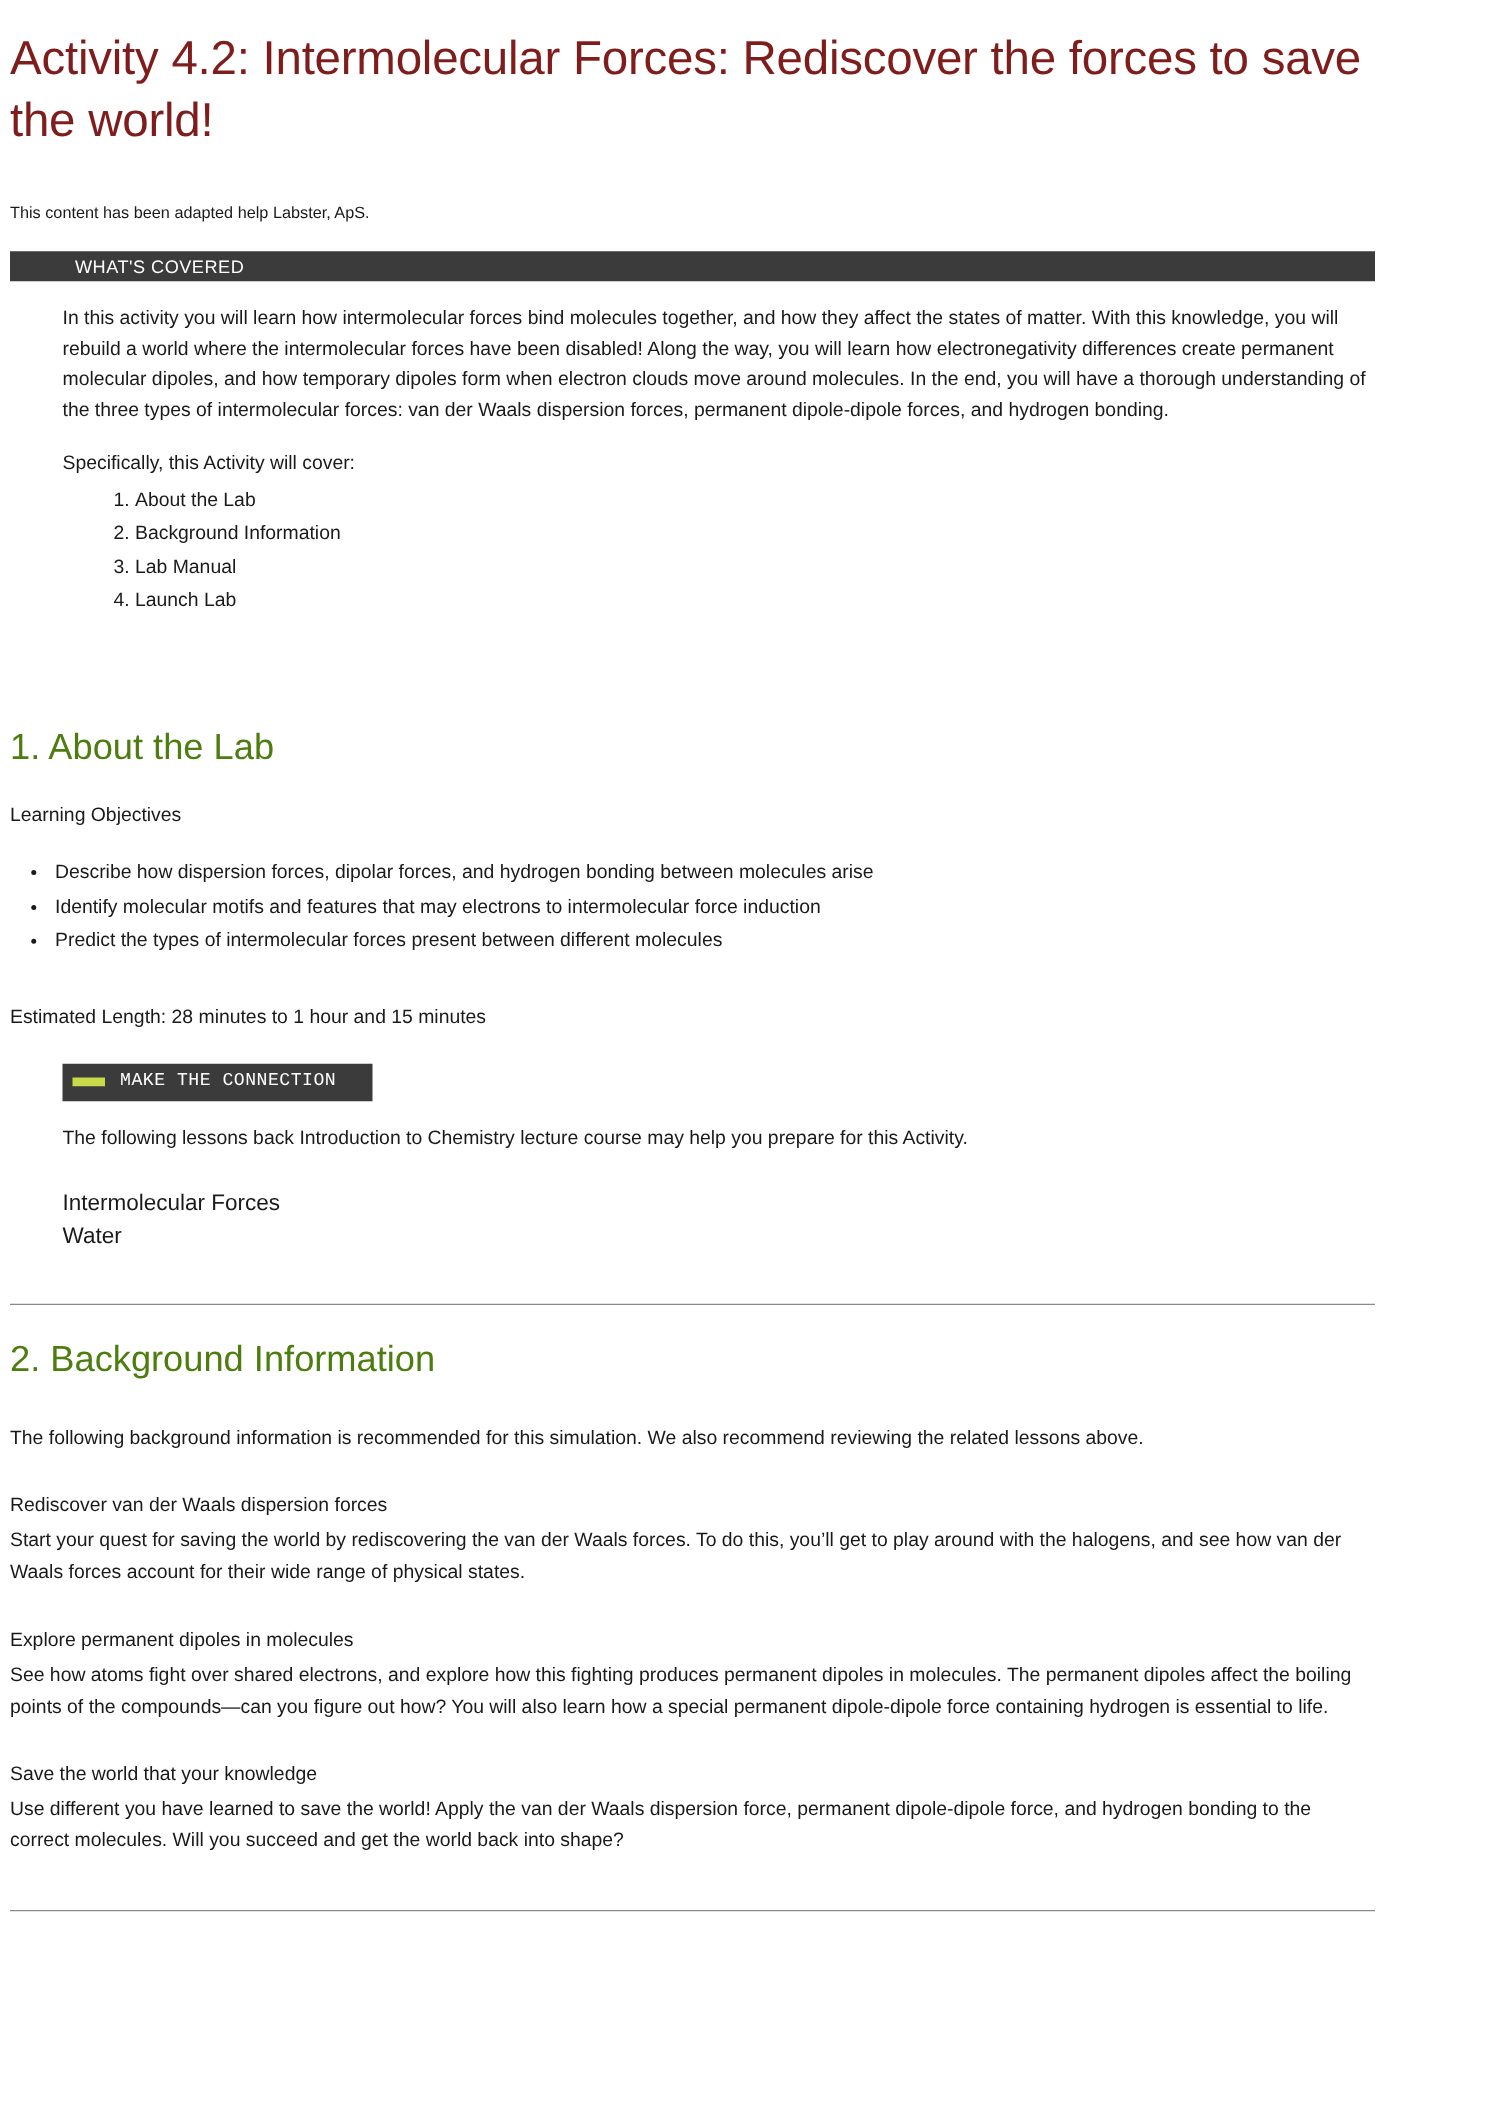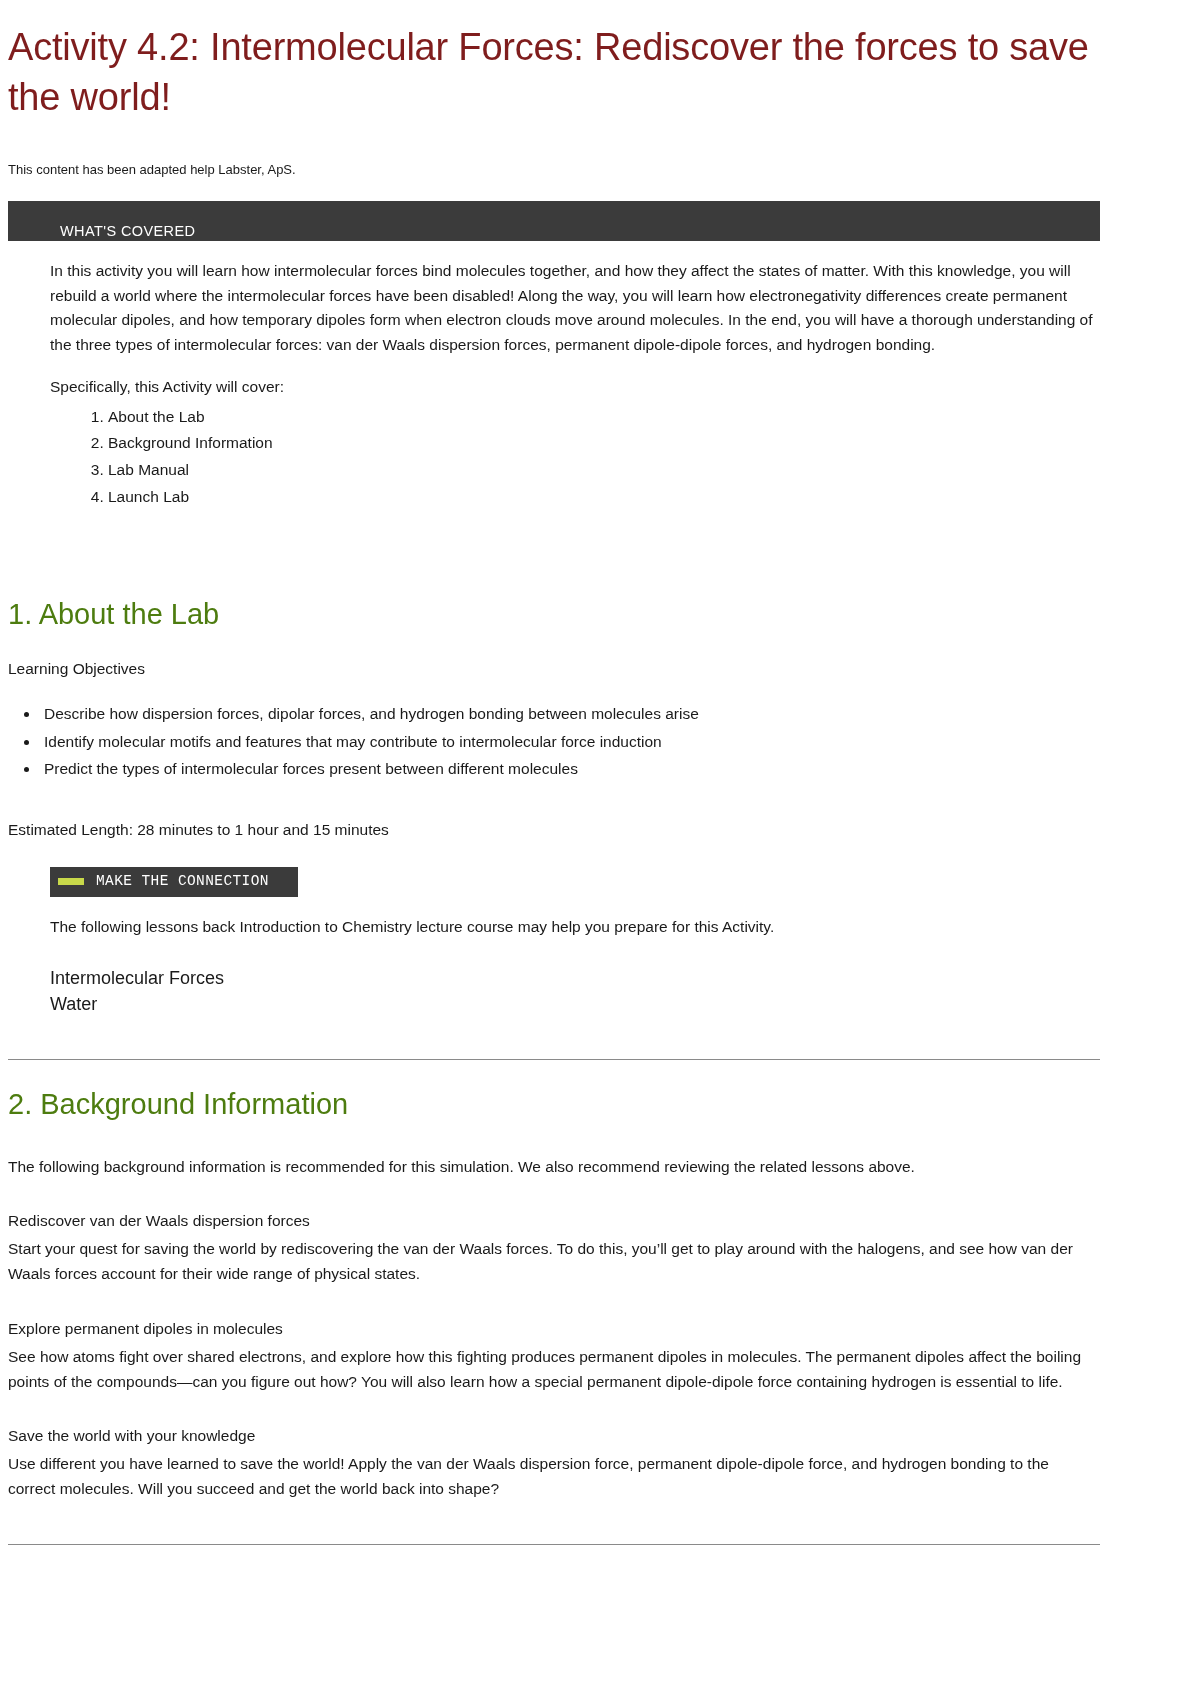--- a/index.html
+++ b/index.html
@@ -29,23 +29,23 @@
   }
   .adapted-note {
     font-size: 13px;
     color: #1a1a1a;
     margin: 40px 0 0 0;
   }
 
   
   .callout-bar {
     margin-top: 24px;
-    height: 40px;
+    height: 24px;
     display: flex;
-    align-items: flex-end;
+    align-items: center;
     background: #3b3b3b;
     width: 100%;
   }
   .callout-bar .swatch {
     width: 40px;
     background: #7fd3ce;
   }
   .callout-bar .callout-label {
     color: #ffffff;
     font-size: 14.5px;
@@ -177,21 +177,21 @@
       <li>Launch Lab</li>
     </ol>
   </div>
 
   <h2 class="section">1. About the Lab</h2>
 
   <p class="body-text">Learning Objectives</p>
 
   <ul class="objectives">
     <li>Describe how dispersion forces, dipolar forces, and hydrogen bonding between molecules arise</li>
-    <li>Identify molecular motifs and features that may contribute to intermolecular force induction</li>
+    <li>Identify molecular motifs and features that may electrons to intermolecular force induction</li>
     <li>Predict the types of intermolecular forces present between different molecules</li>
   </ul>
 
   <p class="est-length">Estimated Length: 28 minutes to 1 hour and 15 minutes</p>
 
   <div class="connection-wrap">
     <div class="connection-bar">
       <div class="swatch"></div>
       <div class="connection-label">MAKE THE CONNECTION</div>
     </div>
@@ -212,20 +212,20 @@
     <p class="lead">Rediscover van der Waals dispersion forces</p>
     <p class="detail">Start your quest for saving the world by rediscovering the van der Waals forces. To do this, you’ll get to play around with the halogens, and see how van der Waals forces account for their wide range of physical states.</p>
   </div>
 
   <div class="para-block">
     <p class="lead">Explore permanent dipoles in molecules</p>
     <p class="detail">See how atoms fight over shared electrons, and explore how this fighting produces permanent dipoles in molecules. The permanent dipoles affect the boiling points of the compounds—can you figure out how? You will also learn how a special permanent dipole-dipole force containing hydrogen is essential to life.</p>
   </div>
 
   <div class="para-block">
-    <p class="lead">Save the world with your knowledge</p>
+    <p class="lead">Save the world that your knowledge</p>
     <p class="detail">Use different you have learned to save the world! Apply the van der Waals dispersion force, permanent dipole-dipole force, and hydrogen bonding to the correct molecules. Will you succeed and get the world back into shape?</p>
   </div>
 
   <hr class="rule">
   <div class="spacer-bottom"></div>
 
 </div>
 
 </body></html>

